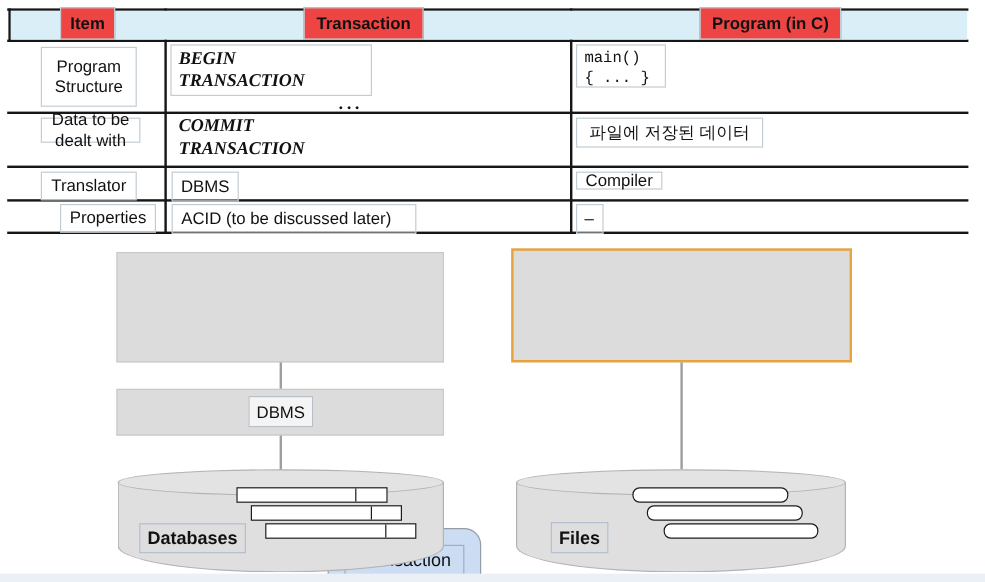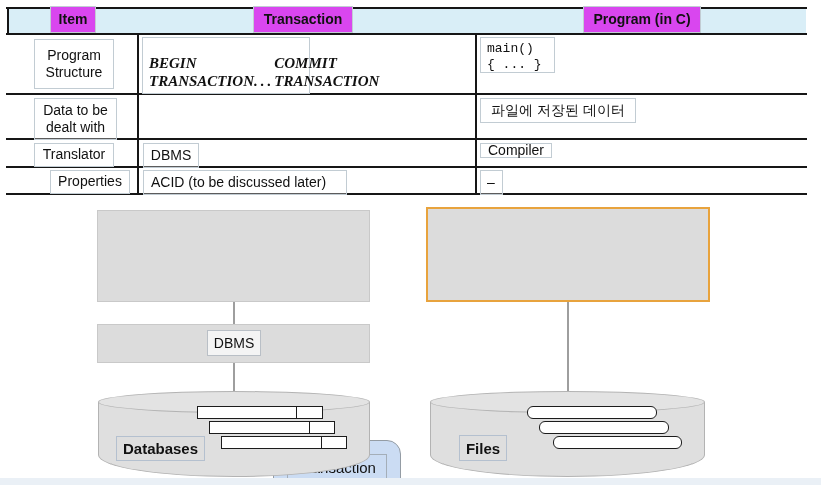--- a/index.html
+++ b/index.html
@@ -13,35 +13,35 @@
   #hl-r2{top:138px;} #hl-r3{top:166px;} #hl-bot{top:193px;}
   #vl-left{left:7px;top:7px;height:28px;}
   #vl-mid1{left:137px;top:7px;height:188px;}
   #vl-mid2{left:475px;top:7px;height:188px;}
 
   #hdr-band{position:absolute;left:9px;top:9px;width:797px;height:24px;background:#d9eef7;}
 
   .txtbox{position:absolute;border:1px solid #c2ccd3;background:rgba(255,255,255,0.30);
           display:flex;align-items:center;justify-content:center;text-align:center;
           font-size:14px;line-height:1.25;box-sizing:border-box;}
-  .hdr-label{font-weight:bold;background:#d946ef;}
+  .hdr-label{font-weight:bold;background:#ef4444;}
   #hdr-item{left:50px;top:6px;width:46px;height:27px;}
   #hdr-transaction{left:253px;top:6px;width:100px;height:27px;}
   #hdr-program{left:583px;top:6px;width:118px;height:27px;}
 
   #cell-prog-struct{left:34px;top:39px;width:80px;height:50px;}
-  #cell-begin{left:142px;top:37px;width:168px;height:57px;
+  #cell-begin{left:142px;top:37px;width:168px;height:43px;
               font-family:"Liberation Serif",serif;font-style:italic;font-weight:bold;
               font-size:15px;align-items:flex-end;justify-content:flex-start;
-              text-align:left;flex-direction:row;padding:2px 6px;}
+              text-align:left;flex-direction:column;padding:2px 6px;}
   #cell-main{left:480px;top:37px;width:75px;height:36px;
              font-family:"Liberation Mono",monospace;font-size:13px;
              align-items:flex-start;justify-content:flex-start;text-align:left;
              flex-direction:column;padding:3px 6px;}
-  #cell-data-label{left:34px;top:98px;width:83px;height:42px;}
+  #cell-data-label{left:34px;top:98px;width:83px;height:21px;}
   #cell-data-tx{left:143px;top:98px;width:197px;height:25px;}
   #cell-data-pg{left:480px;top:98px;width:156px;height:25px;}
   #cell-translator{left:34px;top:143px;width:80px;height:24px;}
   #cell-dbms{left:143px;top:143px;width:56px;height:25px;}
   #cell-compiler{left:480px;top:143px;width:72px;height:15px;}
   #cell-properties{left:34px;top:170px;width:80px;height:24px;margin-left:16px;}
   #cell-acid{left:143px;top:170px;width:204px;height:25px;justify-content:flex-start;padding-left:7px;box-sizing:border-box;}
   #cell-dash{left:480px;top:170px;width:23px;height:25px;justify-content:flex-start;padding-left:6px;box-sizing:border-box;}
 
   

